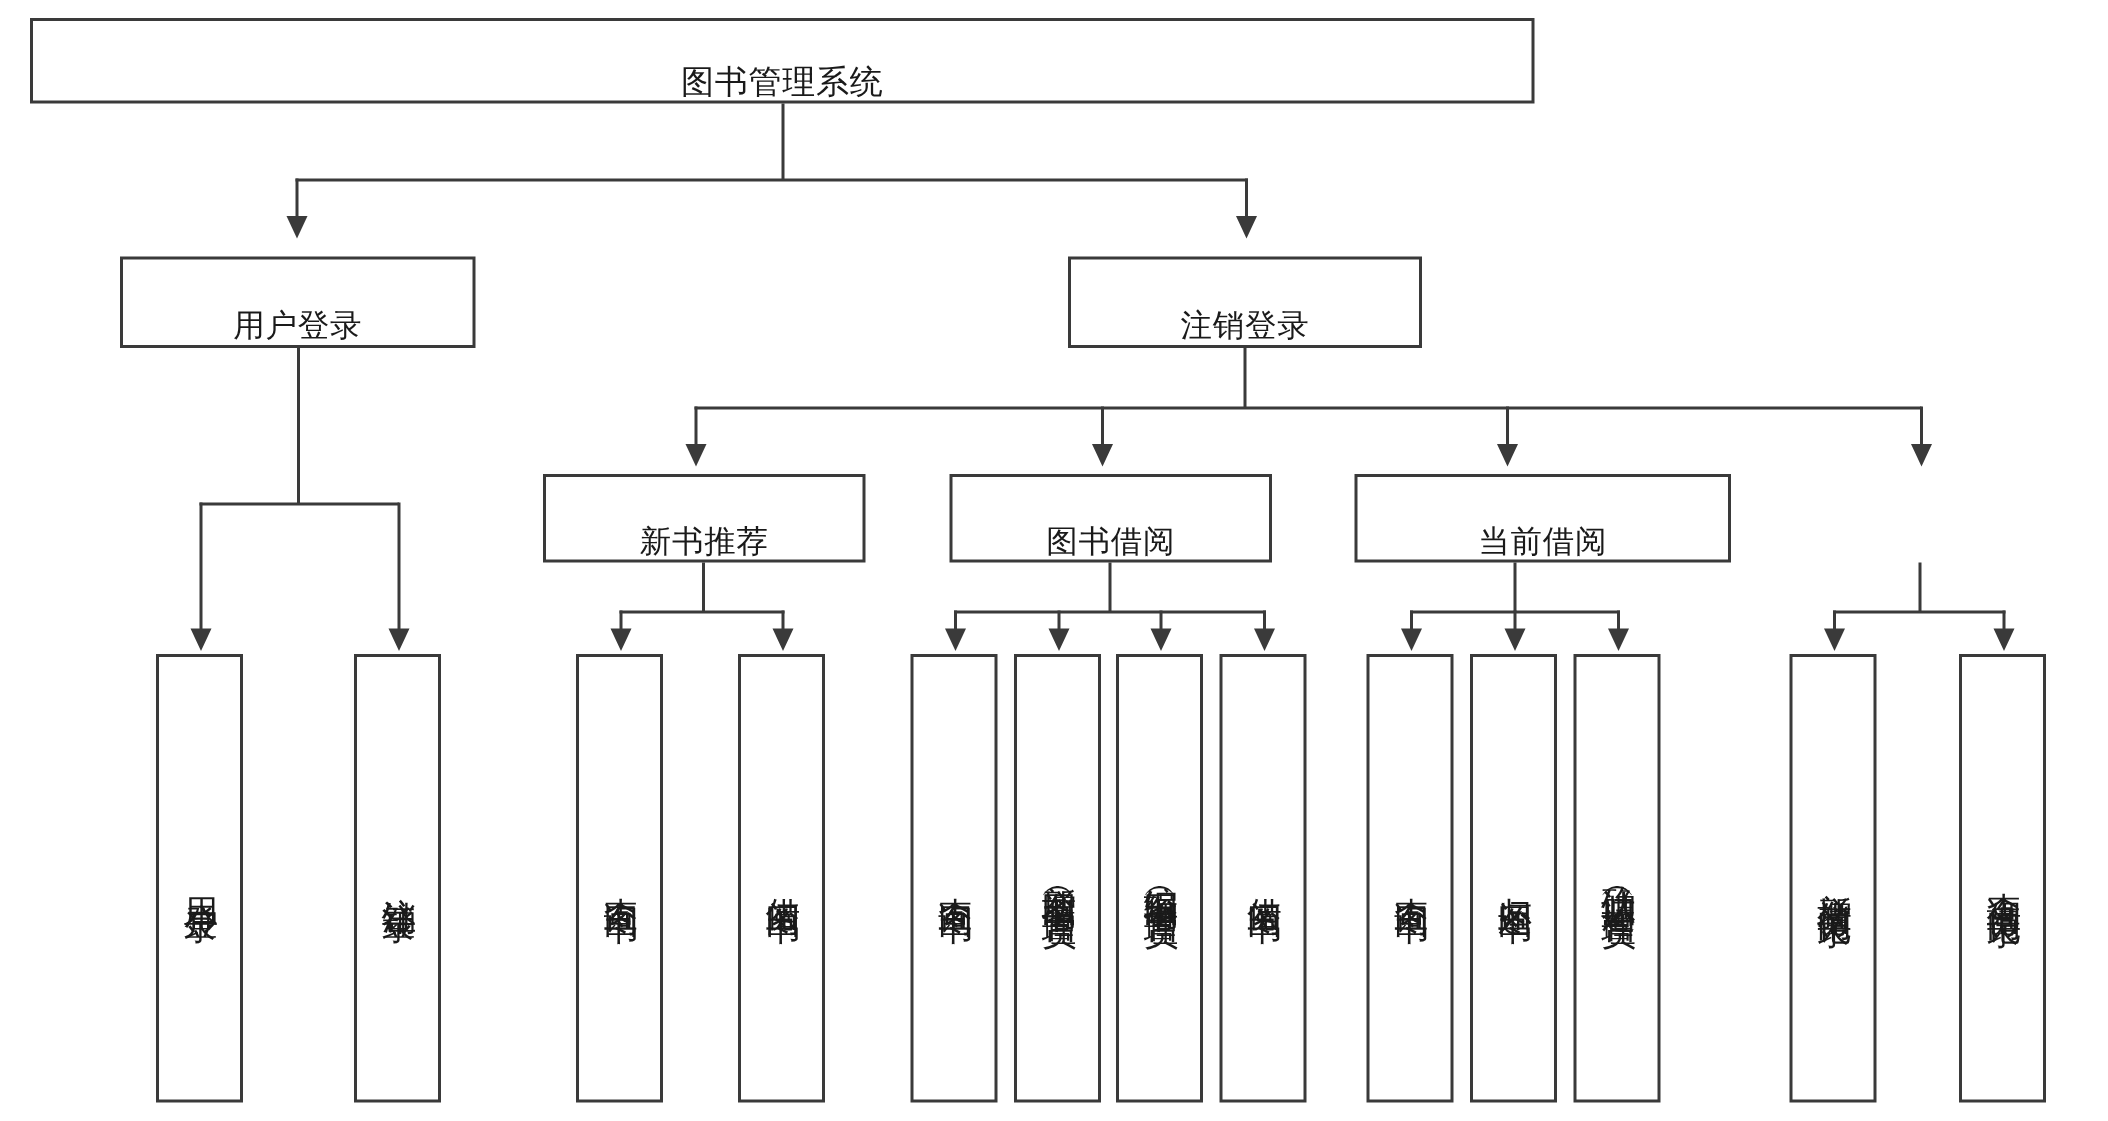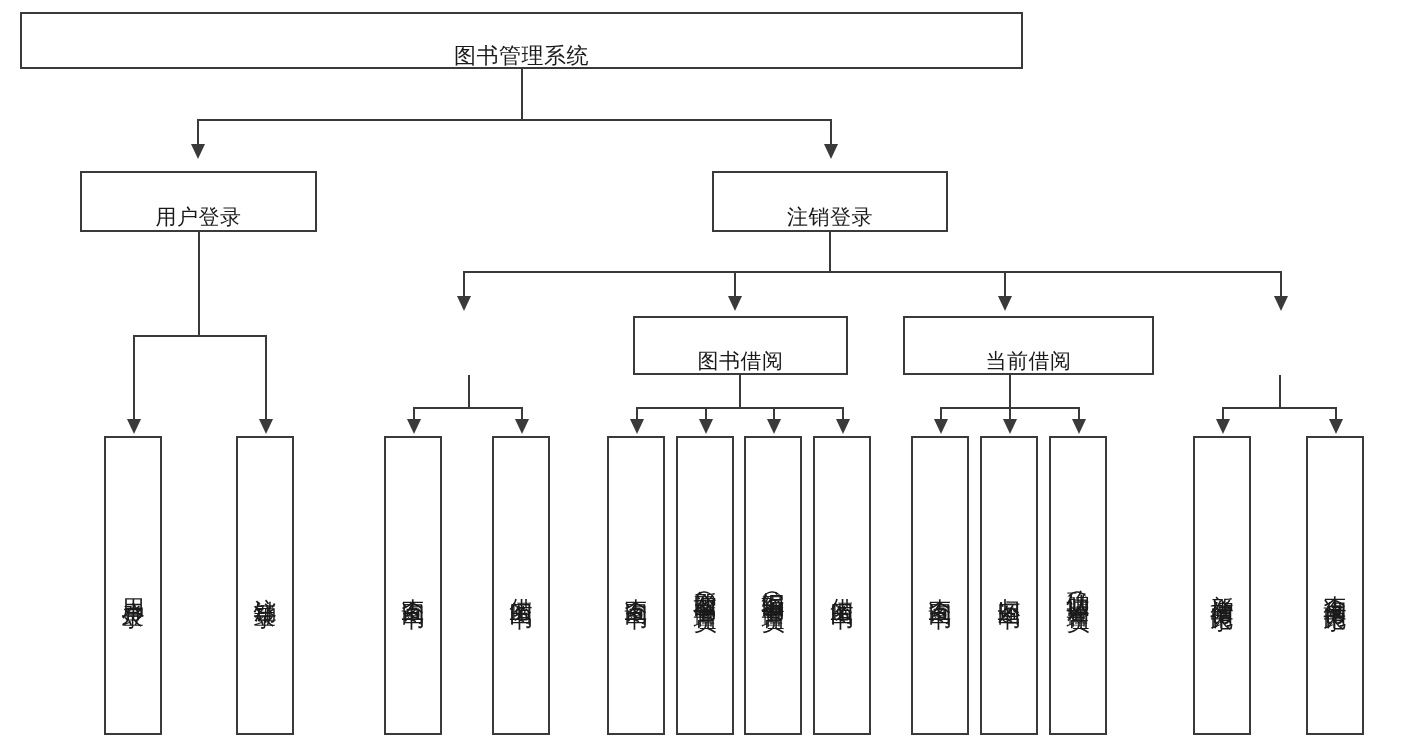--- a/index.html
+++ b/index.html
@@ -109,20 +109,23 @@
   <div class="ln horz" style="left:463px;top:271px;width:818px;"></div>
   <div class="ln vert" style="left:463px;top:271px;height:27px;"></div>
   <div class="arrow" style="left:457px;top:296px;"></div>
   <div class="ln vert" style="left:734px;top:271px;height:27px;"></div>
   <div class="arrow" style="left:728px;top:296px;"></div>
   <div class="ln vert" style="left:1004px;top:271px;height:27px;"></div>
   <div class="arrow" style="left:998px;top:296px;"></div>
   <div class="ln vert" style="left:1280px;top:271px;height:27px;"></div>
   <div class="arrow" style="left:1274px;top:296px;"></div>
 
+  <div class="node h" id="node-new-book" style="left:362px;top:316px;width:215px;height:59px;">
+    <span class="lbl">新书推荐</span>
+  </div>
   <div class="node h" id="node-book-borrow" style="left:633px;top:316px;width:215px;height:59px;">
     <span class="lbl">图书借阅</span>
   </div>
   <div class="node h" id="node-current-borrow" style="left:903px;top:316px;width:251px;height:59px;">
     <span class="lbl">当前借阅</span>
   </div>
 
   <div class="ln vert" style="left:468px;top:375px;height:33px;"></div>
   <div class="ln horz" style="left:413px;top:407px;width:110px;"></div>
   <div class="ln vert" style="left:413px;top:407px;height:14px;"></div>

